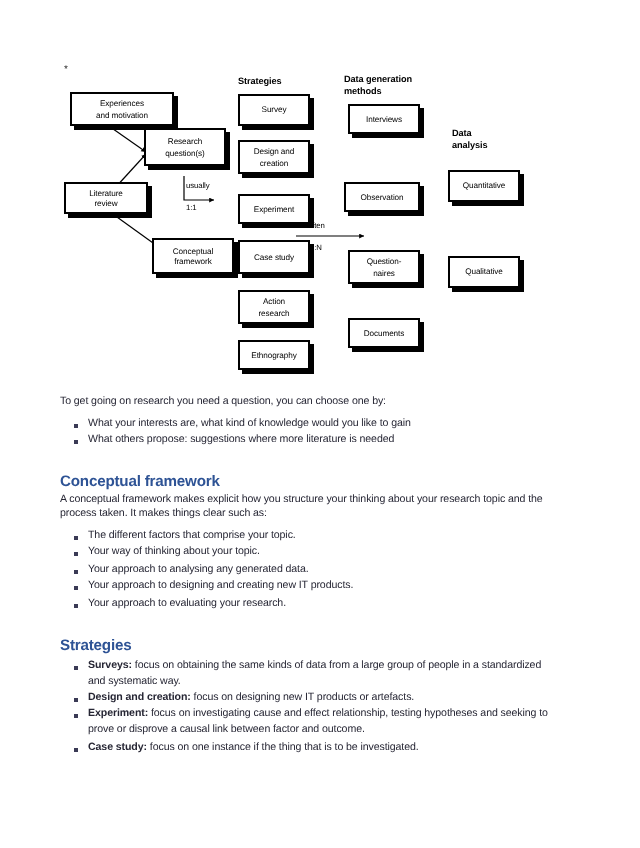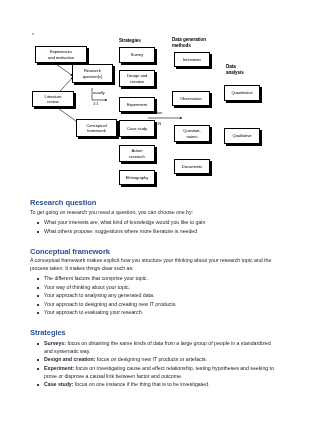--- a/index.html
+++ b/index.html
@@ -174,21 +174,20 @@
 naires</div>
   <div class="dbox" style="left:174px; top:159px; width:36px; height:15px;">Documents</div>
 
   <div class="dbox" style="left:224px; top:85px; width:36px; height:16px;">Quantitative</div>
   <div class="dbox" style="left:224px; top:128px; width:36px; height:16px;">Qualitative</div>
 </div>
 
 <div id="body-text">
 
   <div class="sec-block">
-    <div class="sec-head">Research question</div>
     <p class="sec-para">To get going on research you need a question, you can choose one by:</p>
     <ul class="blist">
       <li>What your interests are, what kind of knowledge would you like to gain</li>
       <li>What others propose: suggestions where more literature is needed</li>
     </ul>
   </div>
 
   <div class="sec-block">
     <div class="sec-head">Conceptual framework</div>
     <p class="sec-para">A conceptual framework makes explicit how you structure your thinking about your research topic and the process taken. It makes things clear such as:</p>

